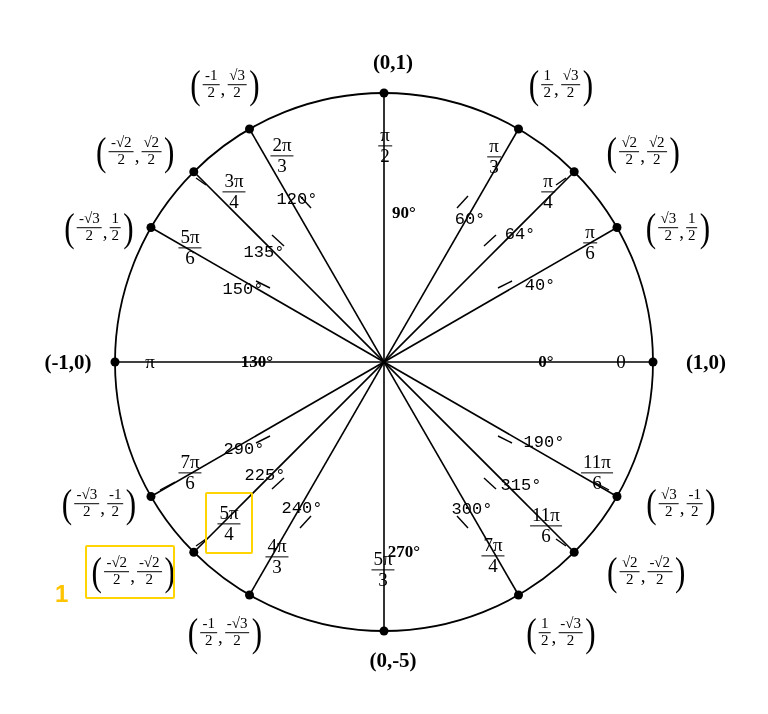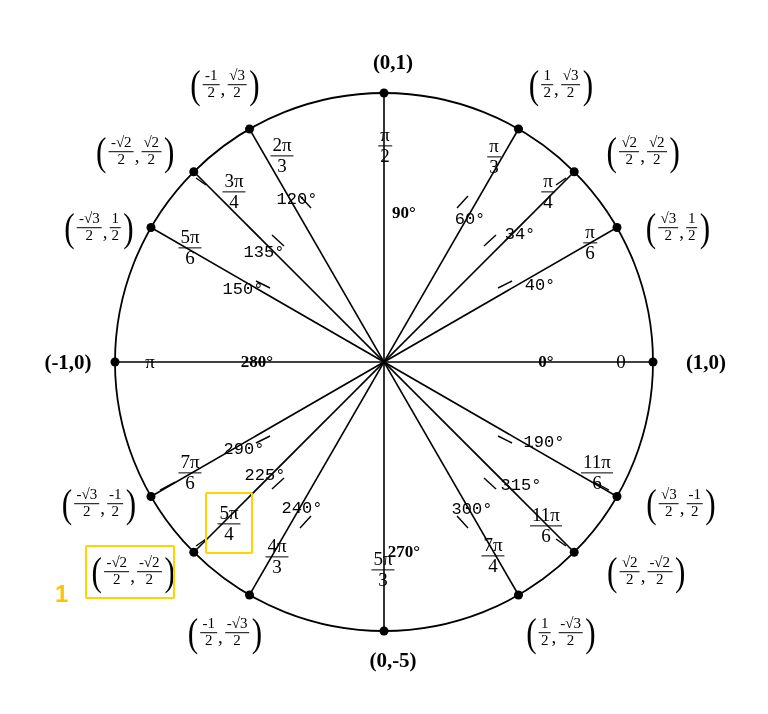--- a/index.html
+++ b/index.html
@@ -178,27 +178,27 @@
     </g>
   </svg>
 
   <div class="lbl ctr coord-bold" style="left:393px; top:62px;">(0,1)</div>
   <div class="lbl ctr coord-bold" style="left:393px; top:660px;">(0,-5)</div>
   <div class="lbl ctr coord-bold" style="left:706px; top:362px;">(1,0)</div>
   <div class="lbl ctr coord-bold" style="left:68px; top:362px;">(-1,0)</div>
 
   <div class="lbl ctr deg-bold" style="left:404px; top:213px;">90°</div>
   <div class="lbl ctr deg-bold" style="left:404px; top:552px;">270°</div>
-  <div class="lbl ctr deg-bold" style="left:257px; top:362px;">280°</div>
+  <div class="lbl ctr deg-bold" style="left:257px; top:362px;">130°</div>
   <div class="lbl ctr deg-bold" style="left:546px; top:362px;">0°</div>
   <div class="lbl ctr radnum" style="left:621px; top:362px;">0</div>
   <div class="lbl ctr radnum" style="left:150px; top:362px;">π</div>
 
   <div class="lbl ctr deg" style="left:540px; top:286px;">40°</div>
-  <div class="lbl ctr deg" style="left:520px; top:235px;">34°</div>
+  <div class="lbl ctr deg" style="left:520px; top:235px;">64°</div>
   <div class="lbl ctr deg" style="left:470px; top:220px;">60°</div>
   <div class="lbl ctr deg" style="left:297px; top:200px;">120°</div>
   <div class="lbl ctr deg" style="left:264px; top:253px;">135°</div>
   <div class="lbl ctr deg" style="left:243px; top:290px;">150°</div>
   <div class="lbl ctr deg" style="left:244px; top:450px;">290°</div>
   <div class="lbl ctr deg" style="left:265px; top:476px;">225°</div>
   <div class="lbl ctr deg" style="left:302px; top:509px;">240°</div>
   <div class="lbl ctr deg" style="left:472px; top:510px;">300°</div>
   <div class="lbl ctr deg" style="left:521px; top:486px;">315°</div>
   <div class="lbl ctr deg" style="left:544px; top:443px;">190°</div>

